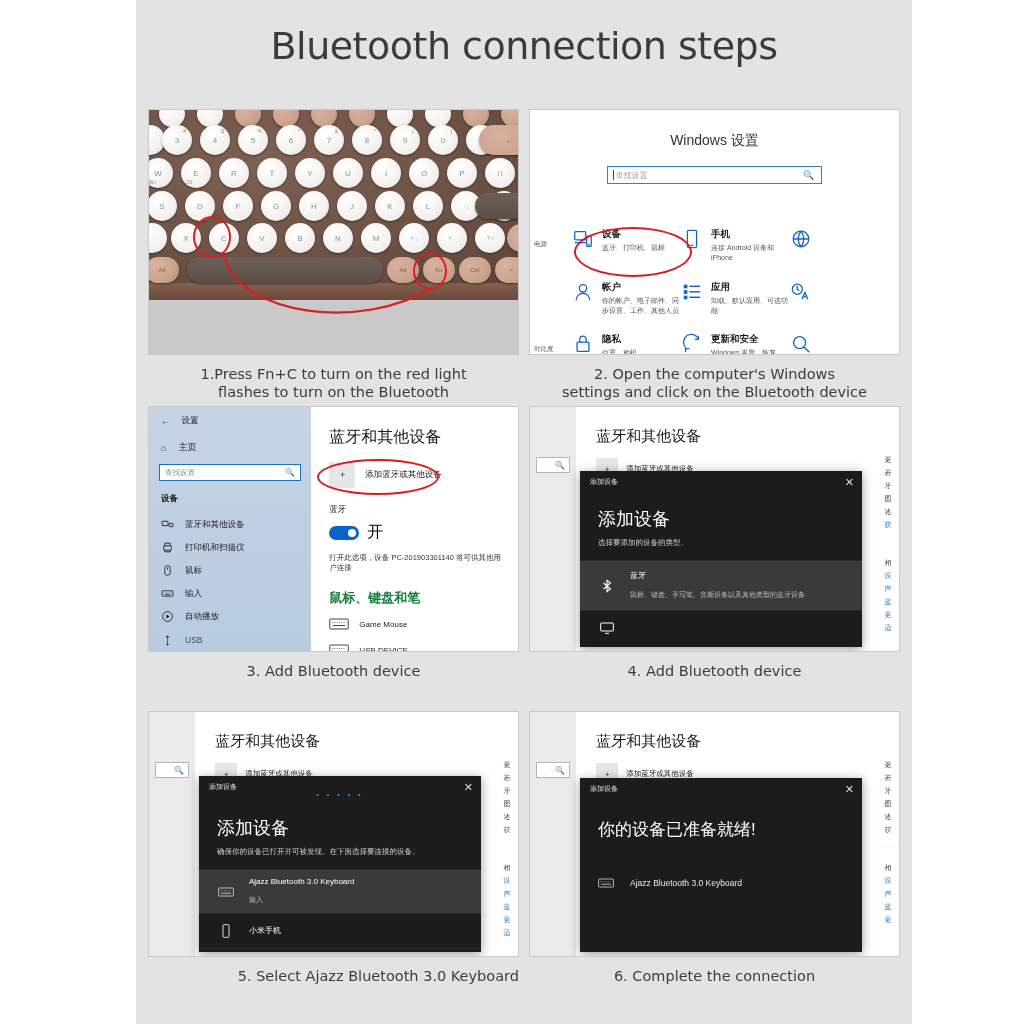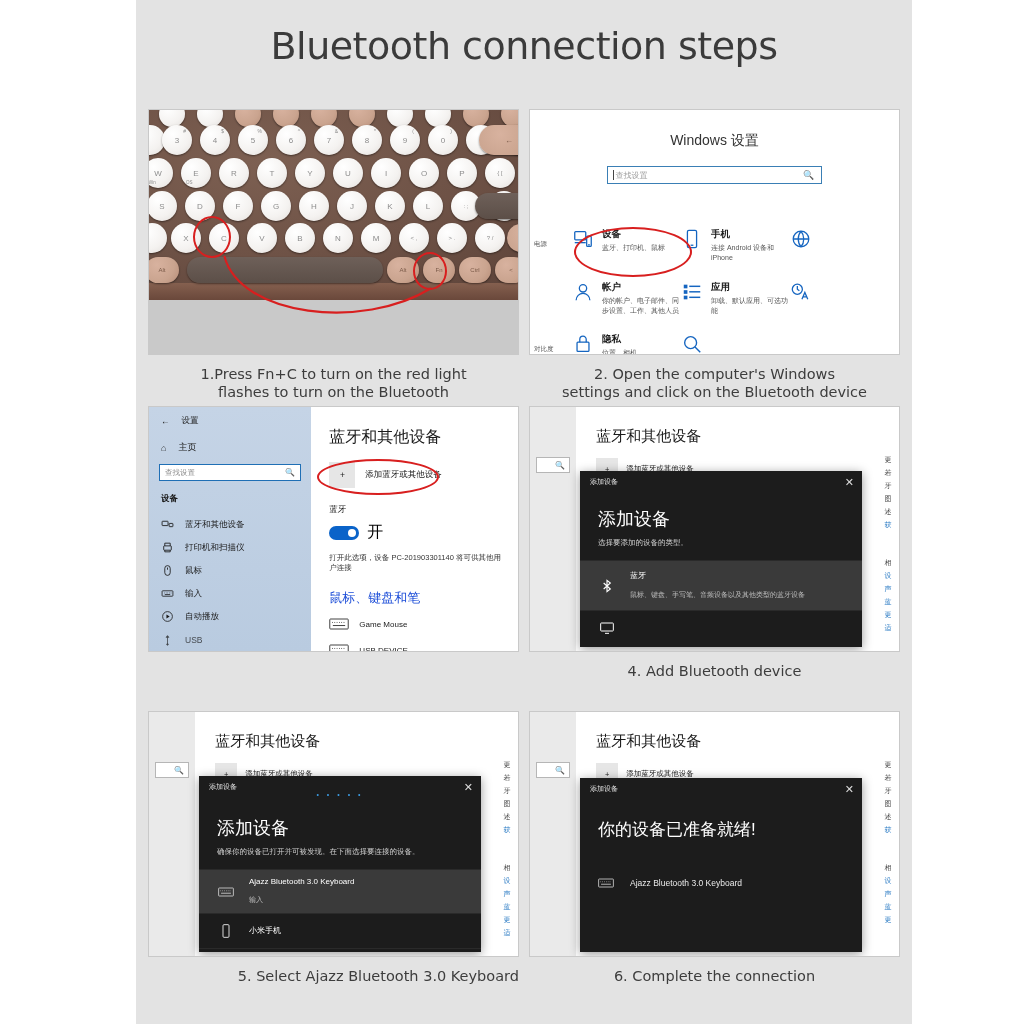--- a/index.html
+++ b/index.html
@@ -151,21 +151,21 @@
   .sw-lbl { font-size: 8.5px; color: #1a1a1a; margin-bottom: 6px; }
   .sw-toggle-row { display: flex; gap: 8px; align-items: center; margin-bottom: 10px; }
   .sw-toggle {
     width: 30px; height: 14px; border-radius: 8px; background: #0a63c9; position: relative;
   }
   .sw-toggle::after {
     content: ""; position: absolute; right: 3px; top: 3px;
     width: 8px; height: 8px; border-radius: 50%; background: #fff;
   }
   .sw-note { font-size: 7.5px; color: #333; margin-bottom: 16px; }
-  .sw-h2 { font-size: 13px; color: #1d4ed8; margin-bottom: 10px; }
+  .sw-h2 { font-size: 13px; color: #15803d; margin-bottom: 10px; font-weight: bold; }
   .sw-dev { display: flex; gap: 10px; align-items: center; margin-bottom: 12px; }
   .sw-dev .di { width: 20px; height: 14px; flex: 0 0 20px; color: #333; }
   .sw-dev .di svg { width: 100%; height: 100%; display: block; }
   .sw-dev span { font-size: 8px; color: #222; }
 
   
   .dlgshot { width: 100%; height: 100%; background: #fff; position: relative; display: flex; }
   .ds-left { width: 12.5%; background: #eaeaea; position: relative; }
   .ds-left .minisearch {
     position: absolute; left: 6px; top: 50px; right: 6px; height: 16px;
@@ -515,20 +515,33 @@
                 <rect x="5.5" y="10" width="13" height="10" rx="1"></rect>
                   <path d="M8.5 10V7a3.5 3.5 0 017 0v3"></path>
               </svg>
             </span>
             <span class="ws-txt">
               <h4>隐私</h4>
               <p>位置、相机</p>
             </span>
           </div>
 
+          <div class="ws-cell">
+            <span class="ws-ico">
+              <svg viewBox="0 0 24 24" fill="none" stroke="#1565c0" stroke-width="1.4">
+                <path d="M19 6.5A8.5 8.5 0 105.2 16"></path>
+                  <path d="M19 3v4h-4"></path>
+                  <path d="M5 21v-4h4"></path>
+              </svg>
+            </span>
+            <span class="ws-txt">
+              <h4>更新和安全</h4>
+              <p>Windows 更新、恢复、备份</p>
+            </span>
+          </div>
 
           <div class="ws-cell">
             <span class="ws-ico">
               <svg viewBox="0 0 24 24" fill="none" stroke="#1565c0" stroke-width="1.5">
                 <circle cx="10.5" cy="10.5" r="6.5"></circle>
                   <path d="M15.3 15.3L21 21"></path>
               </svg>
             </span>
           </div>
         </div>
@@ -645,20 +658,21 @@
                   <path d="M4 6h1M7 6h1M10 6h1M13 6h1M16 6h1M19 6h1M5 10h16"></path>
               </svg>
             </span>
             <span>USB DEVICE</span>
           </div>
         </div>
 
         <div class="circle-mark" style="left:168px; top:52px; width:122px; height:36px;"></div>
       </div>
     </div>
+    <div class="caption" style="top:256px; width:371px; text-align:center;">3. Add Bluetooth device</div>
   </div>
 
   <div class="step" style="left:517px; top:406px; width:371px; height:246px;">
     <div class="shot" style="width:371px; height:246px;">
       <div class="dlgshot">
         <div class="ds-left">
           <div class="minisearch">
             <span class="mag">🔍</span>
           </div>
         </div>

